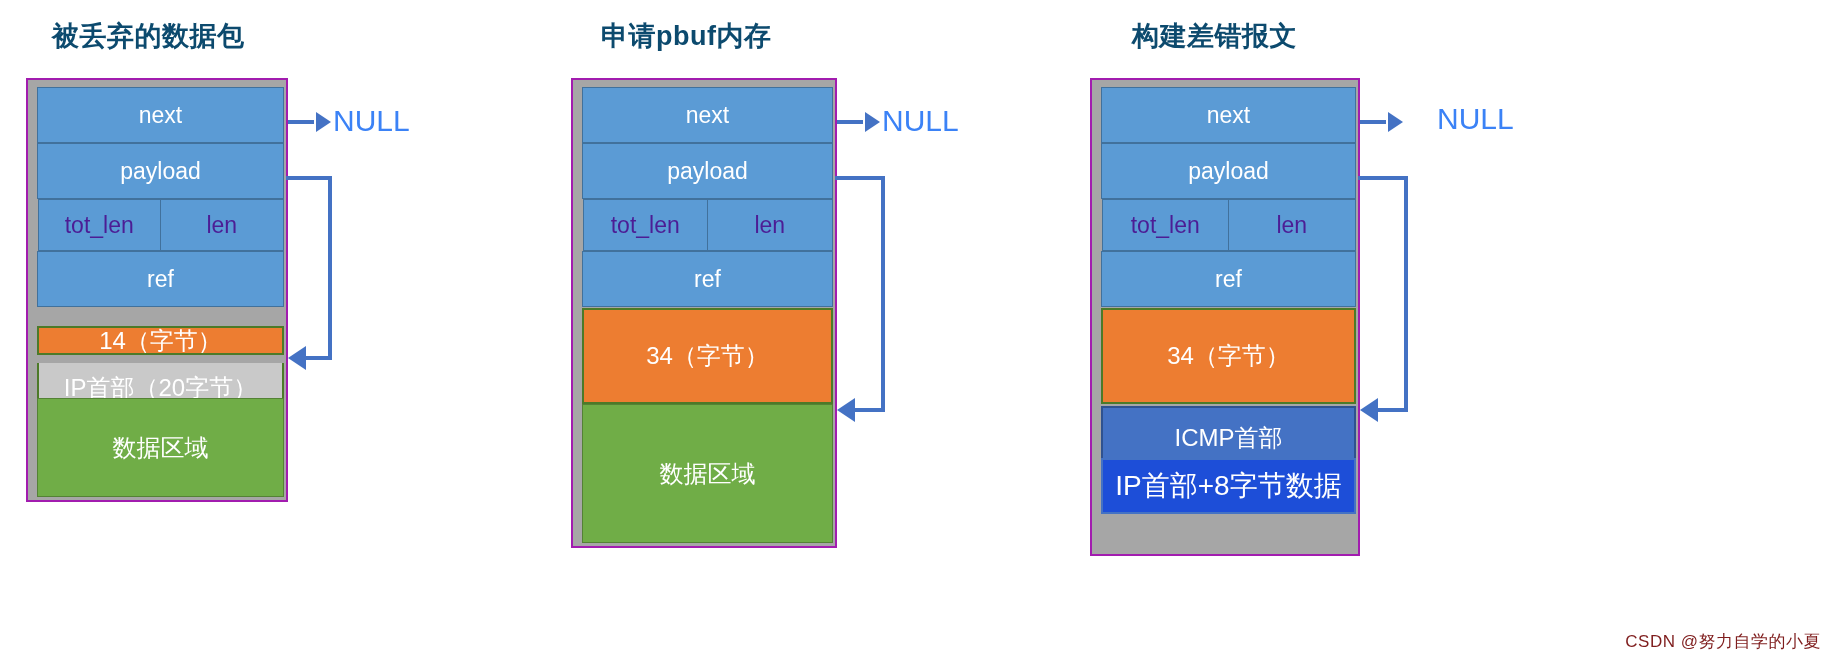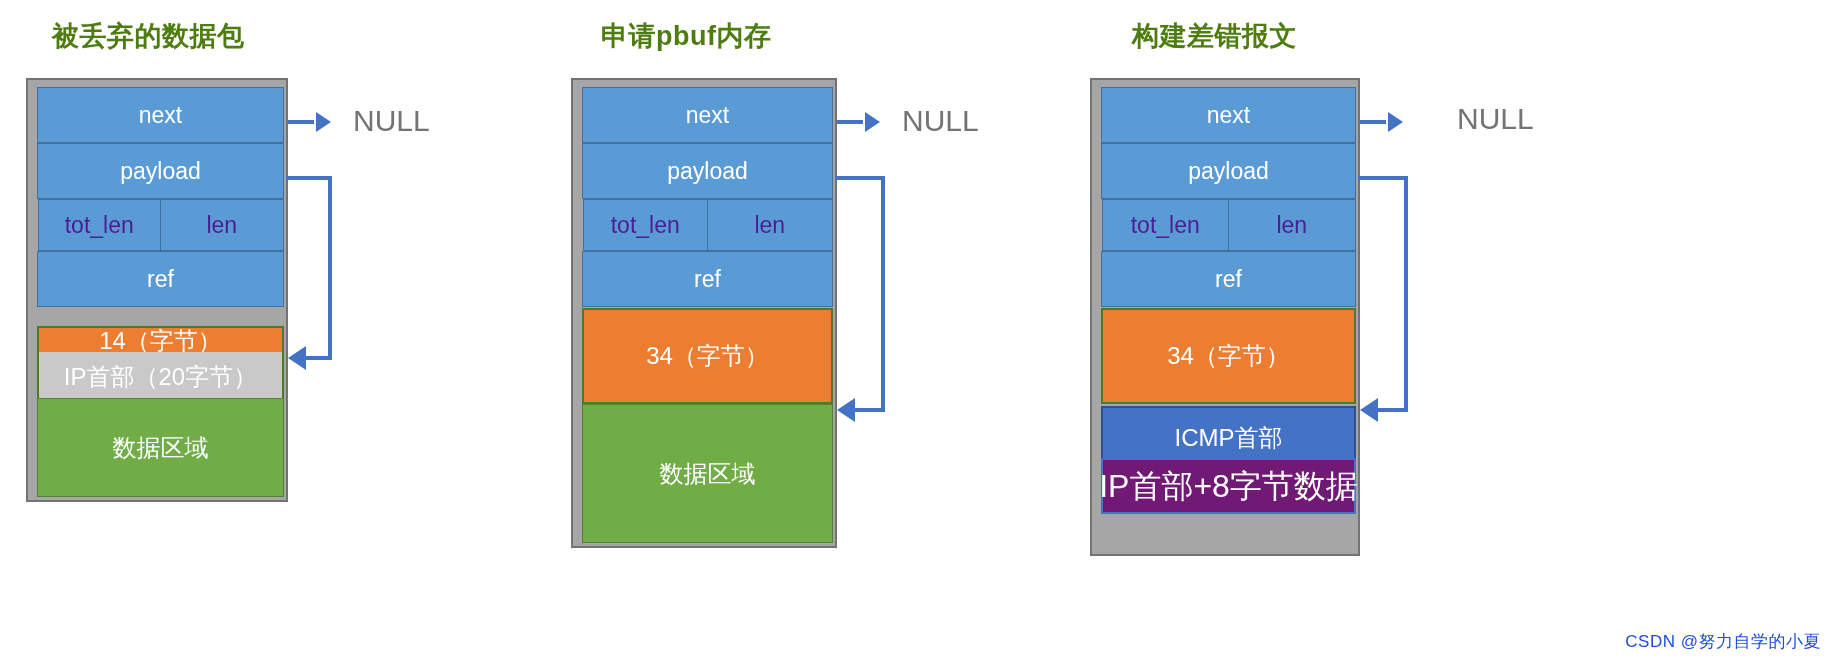--- a/index.html
+++ b/index.html
@@ -24,30 +24,30 @@
   .column {
     position: absolute;
     top: 0;
   }
   .col-title {
     position: absolute;
     top: 18px;
     white-space: nowrap;
     font-weight: bold;
     font-size: 27px;
-    color: #4d7c0f;
+    color: #0c4a6e;
     letter-spacing: 0.5px;
   }
 
   
   .pbuf-frame {
     position: absolute;
     box-sizing: border-box;
     background: #A6A6A6;
-    border: 2px solid #737373;
+    border: 2px solid #a21caf;
     padding: 7px 2px 7px 9px;
   }
   .pbuf-inner {
     position: relative;
     width: 100%;
     height: 100%;
   }
 
   
   .row {
@@ -100,33 +100,32 @@
     background: #70AD47;
     border: 1px solid #548235;
     font-size: 24px;
   }
   .row.darkblue {
     background: #4472C4;
     border: 2px solid #2F528F;
     font-size: 24px;
   }
   .row.purple {
-    background: #701a75;
+    background: #1d4ed8;
     border: 2px solid #4472C4;
-    font-size: 32px;
+    font-size: 28px;
   }
 
   
   .null-label {
     position: absolute;
-    color: #737373;
+    color: #3b82f6;
     font-size: 30px;
     white-space: nowrap;
     line-height: 1;
-    margin-left: 20px;
   }
   .null-stub {
     position: absolute;
     height: 4px;
     background: #4472C4;
   }
   .null-tri {
     position: absolute;
     width: 0;
     height: 0;
@@ -139,21 +138,21 @@
   .elbow {
     position: absolute;
   }
   .elbow svg { display: block; overflow: visible; }
 
   
   .watermark {
     position: absolute;
     right: 12px;
     bottom: 14px;
-    color: #1d4ed8;
+    color: #7f1d1d;
     font-size: 17px;
     white-space: nowrap;
     letter-spacing: 0.5px;
   }
 </style>
 </head>
 <body>
 
 <div class="canvas">
 
@@ -168,21 +167,21 @@
 
         <div class="row split" style="top:112px; height:52px;">
           <div class="cell left">tot_len</div>
           <div class="cell right">len</div>
         </div>
 
         <div class="row blue" style="top:164px; height:56px;">ref</div>
 
         <div class="row orange" style="top:239px; height:29px;">14（字节）</div>
 
-        <div class="row grey" style="top:265px; height:52px;">IP首部（20字节）</div>
+        <div class="row grey" style="top:276px; height:52px;">IP首部（20字节）</div>
 
         <div class="row green" style="top:311px; height:99px;">数据区域</div>
       </div>
     </div>
 
     <div class="null-stub" style="left:288px; top:120px; width:26px;"></div>
     <div class="null-tri" style="left:316px; top:112px;"></div>
     <div class="null-label" style="left:333px; top:106px;">NULL</div>
 
     <div class="elbow" style="left:286px; top:160px;">

